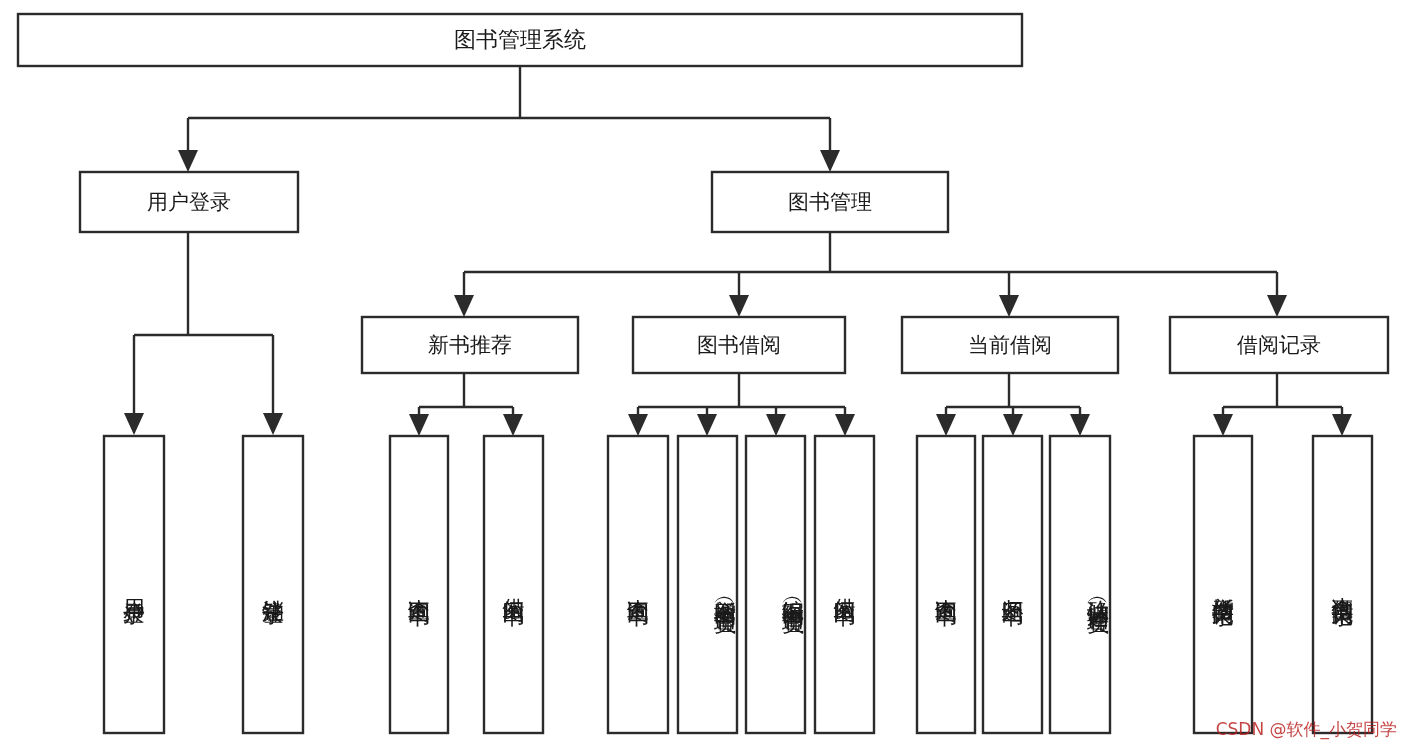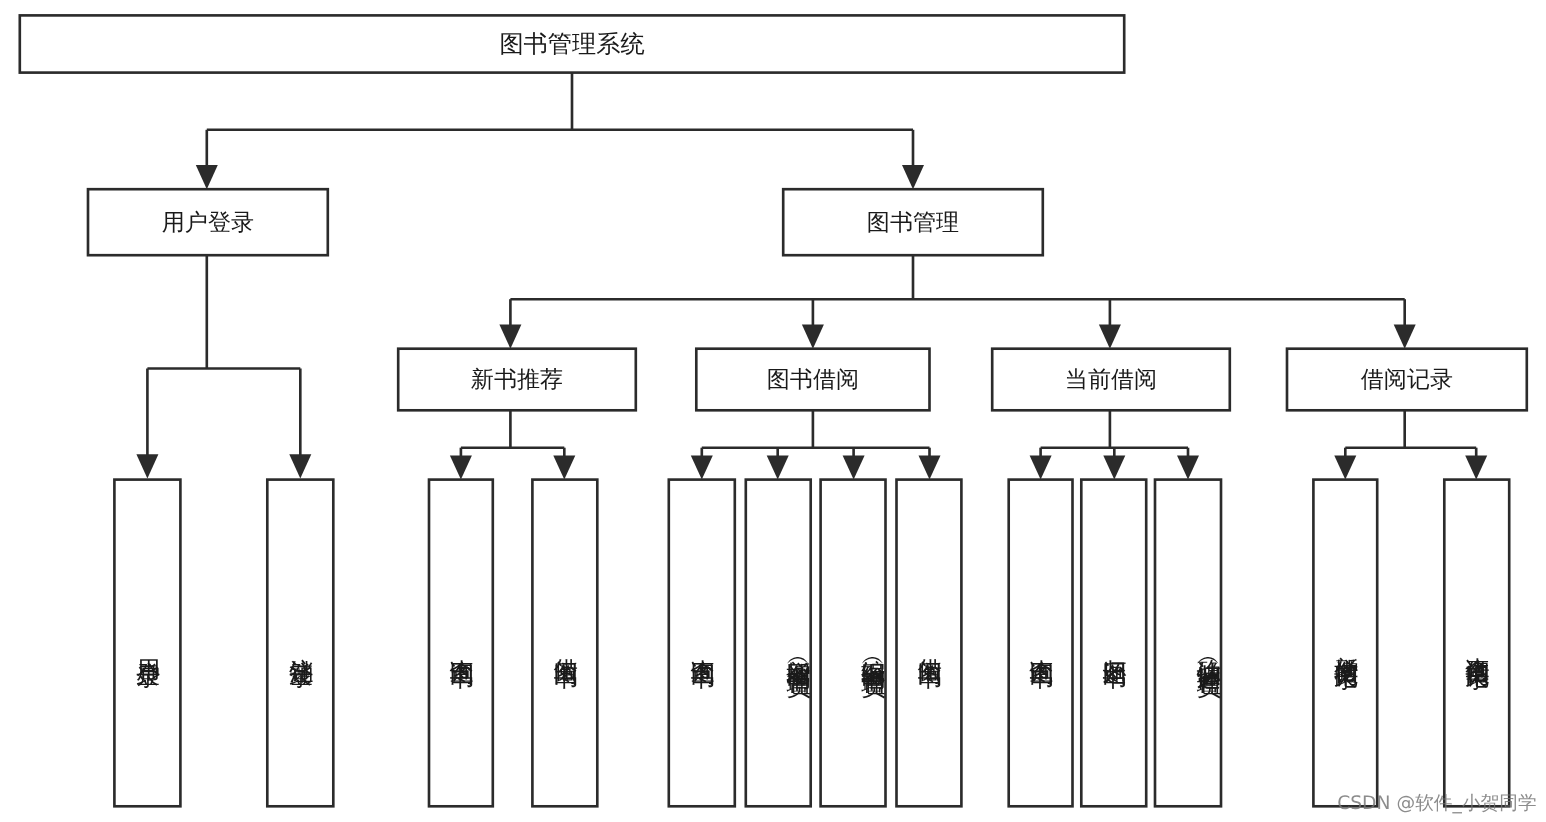--- a/index.html
+++ b/index.html
@@ -71,21 +71,21 @@
     justify-content: center;
     white-space: nowrap;
     pointer-events: none;
   }
   .watermark {
     position: absolute;
     right: 8px;
     bottom: 6px;
     font-family: "DejaVu Sans", "Liberation Sans", sans-serif;
     font-size: 17px;
-    color: #737373;
+    color: #b91c1c;
     opacity: 0.82;
     white-space: nowrap;
   }
 </style>
 </head>
 <body>
 
 <div id="diagram-root">
 
   <svg class="diagram-canvas" viewBox="0 0 1405 747" xmlns="http://www.w3.org/2000/svg">

